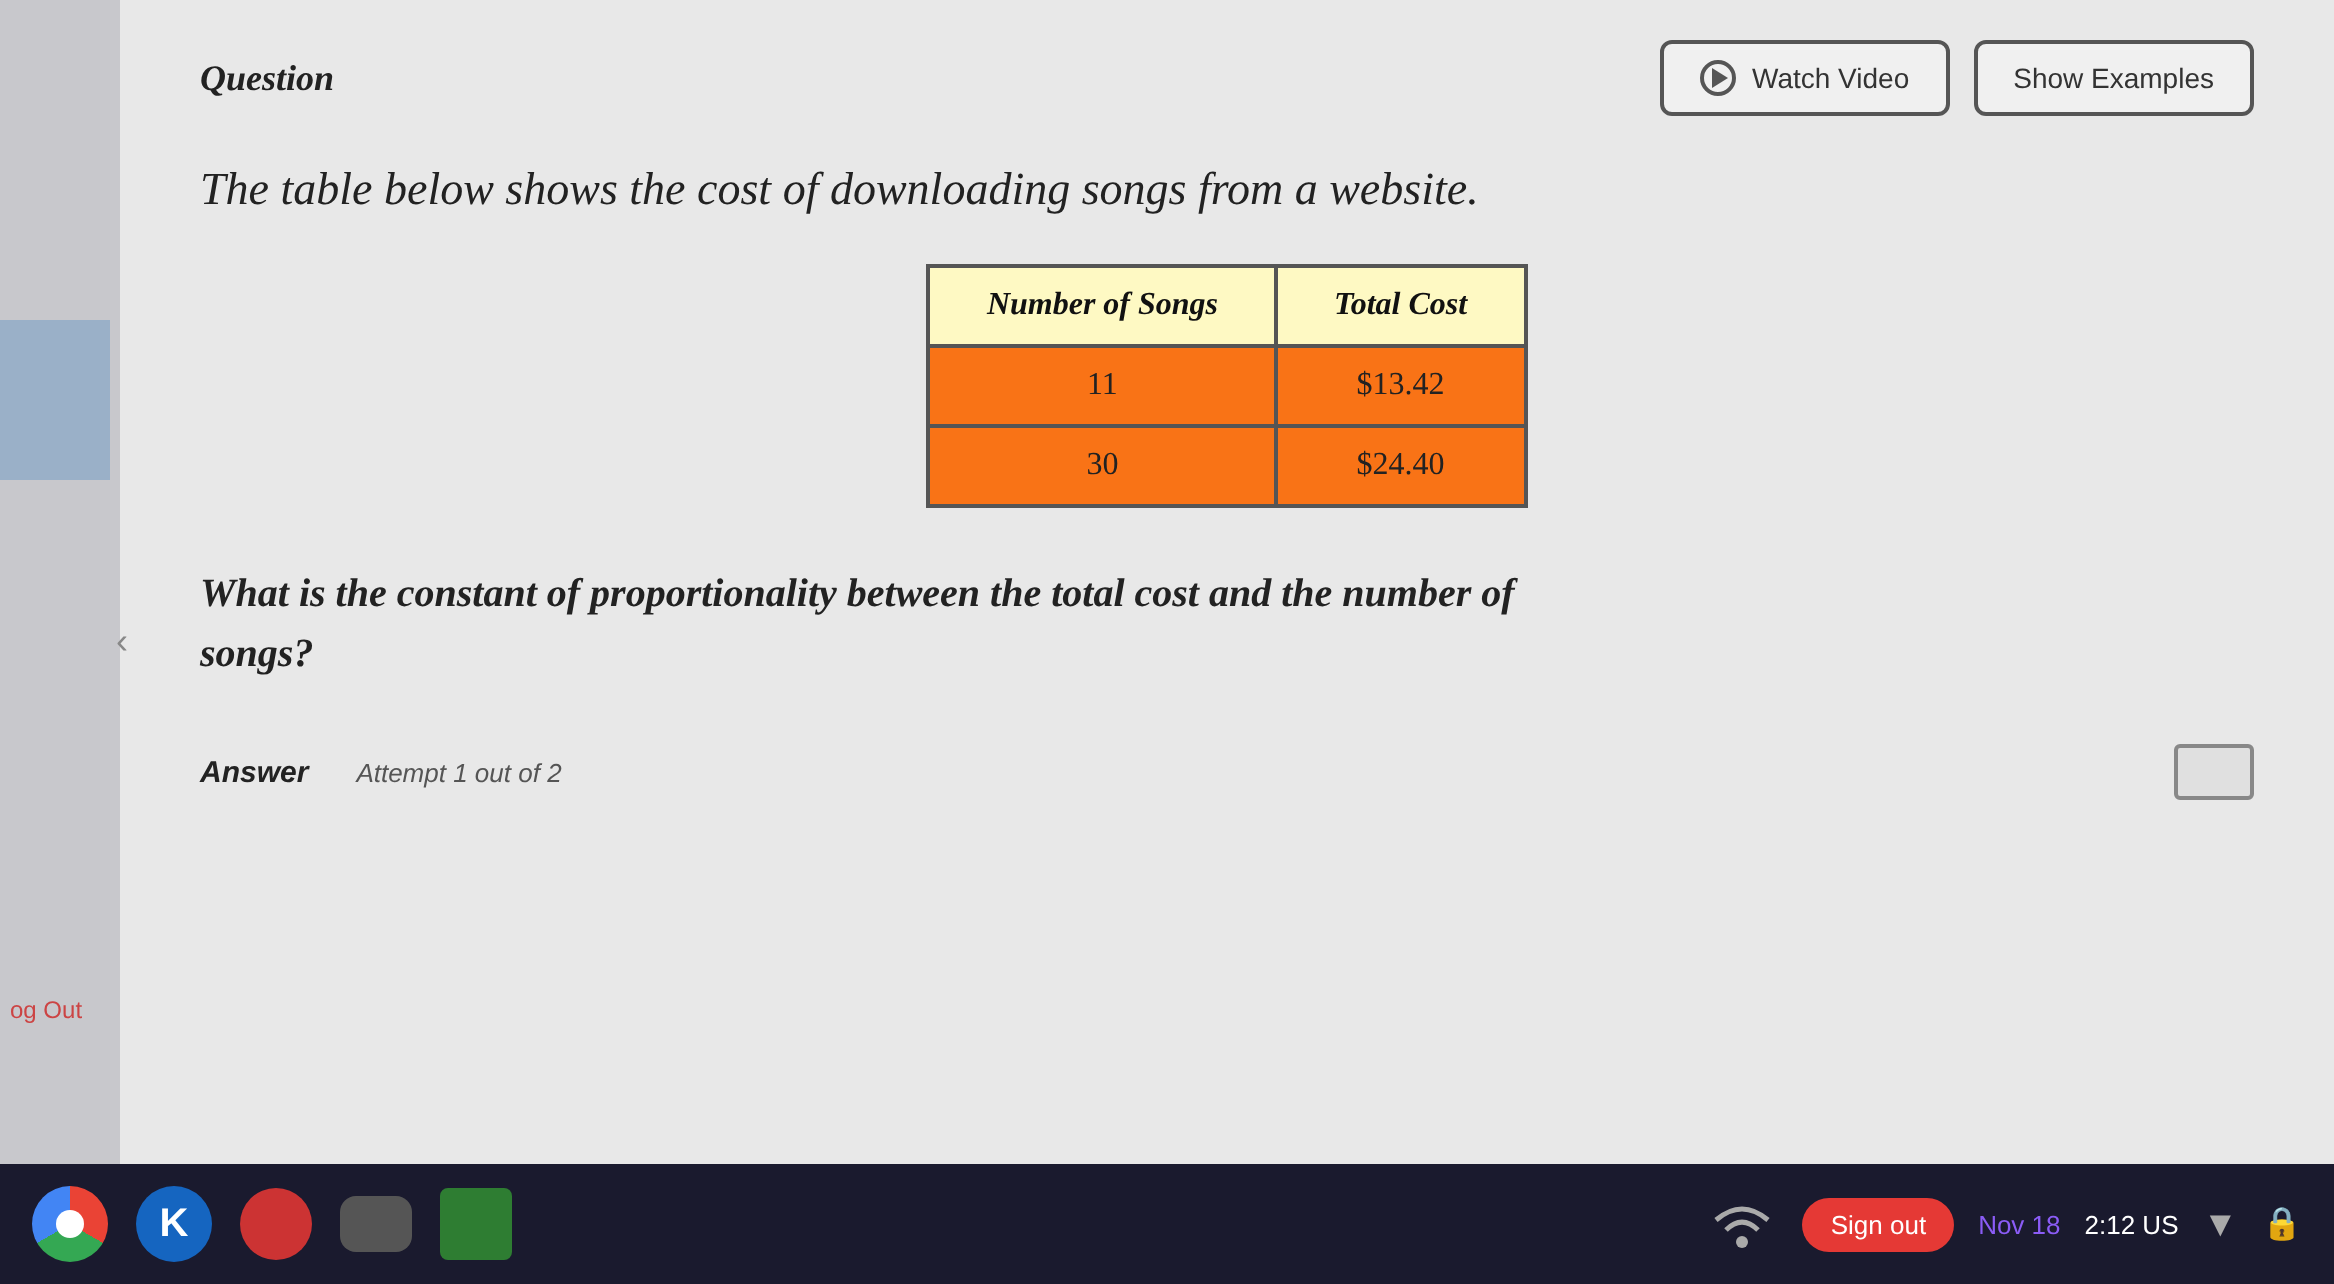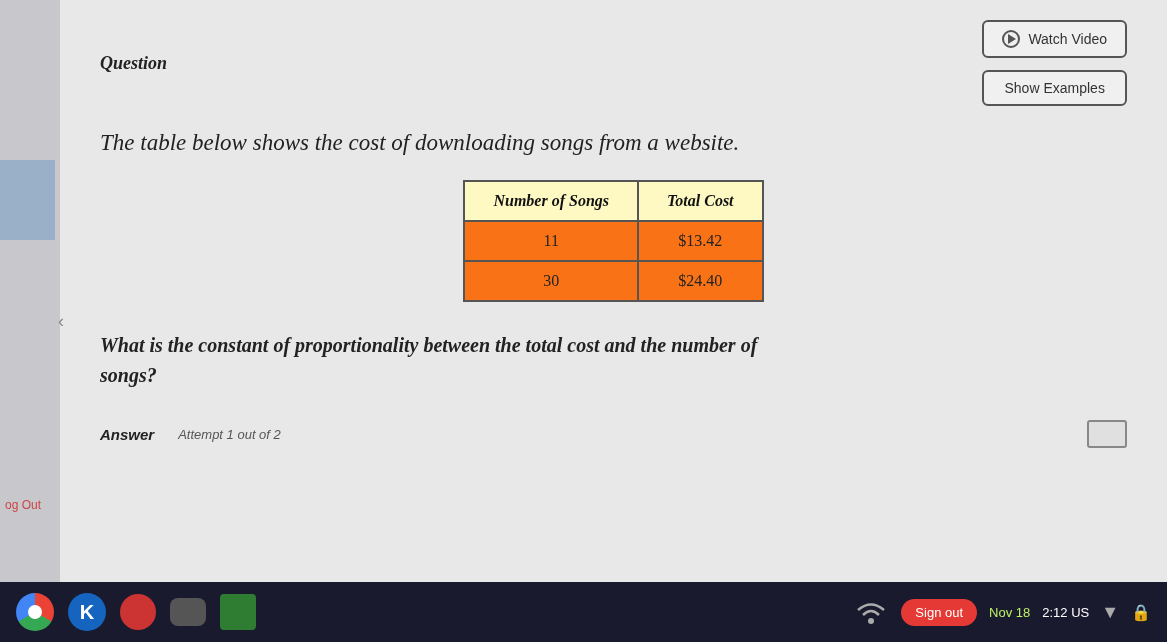--- a/index.html
+++ b/index.html
@@ -55,21 +55,20 @@
     .question-label {
       font-style: italic;
       font-weight: bold;
       font-size: 18px;
       color: #222;
     }
 
     .header-buttons {
       display: flex;
       gap: 12px;
-      flex-direction: column;
     }
 
     .btn-watch-video {
       display: flex;
       align-items: center;
       gap: 8px;
       padding: 8px 18px;
       border: 2px solid #555;
       border-radius: 6px;
       background: #f0f0f0;
@@ -92,21 +91,21 @@
     .btn-watch-video .play-triangle {
       width: 0;
       height: 0;
       border-top: 5px solid transparent;
       border-bottom: 5px solid transparent;
       border-left: 8px solid #555;
       margin-left: 2px;
     }
 
     .btn-show-examples {
-      padding: 8px 2px;
+      padding: 8px 18px;
       border: 2px solid #555;
       border-radius: 6px;
       background: #f0f0f0;
       font-size: 14px;
       cursor: pointer;
       color: #333;
       font-family: Arial, sans-serif;
     }
 
     .question-text {
@@ -276,21 +275,21 @@
       color: white;
       border: none;
       border-radius: 16px;
       padding: 6px 14px;
       font-size: 13px;
       cursor: pointer;
       font-family: Arial, sans-serif;
     }
 
     .taskbar-date {
-      color: #bef264;
+      color: #8b5cf6;
       font-size: 13px;
       font-family: Arial, sans-serif;
     }
 
     .taskbar-time {
       color: #fff;
       font-size: 13px;
       font-family: Arial, sans-serif;
     }
 

